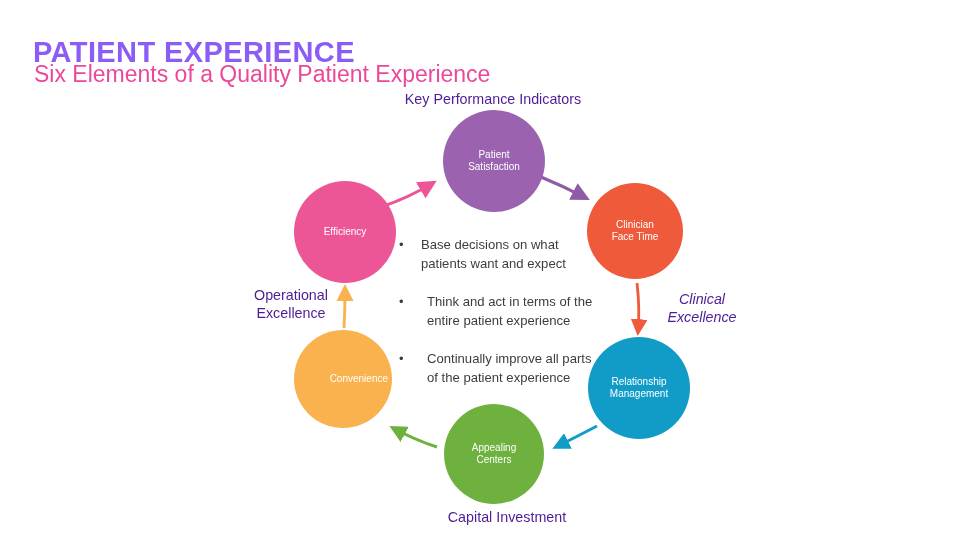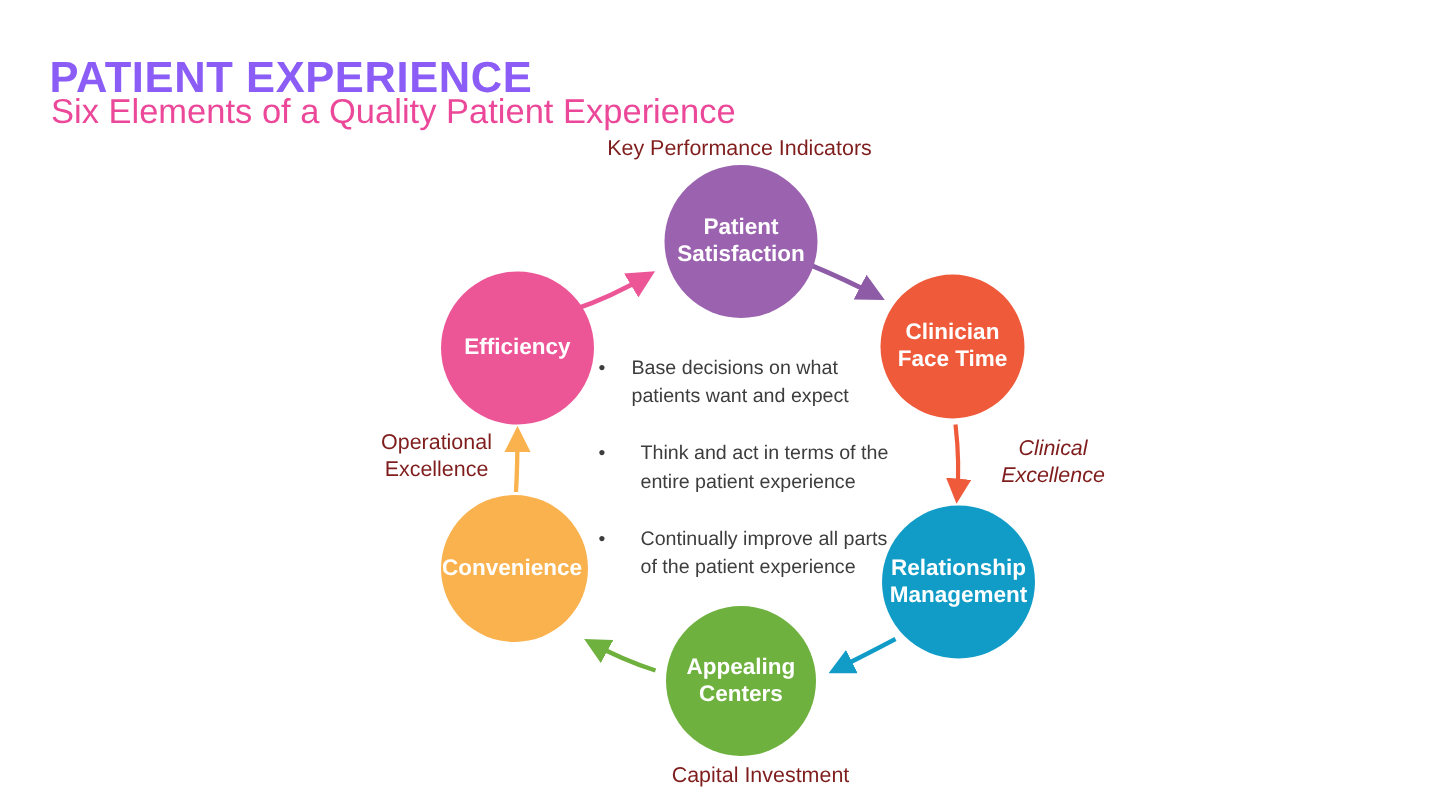--- a/index.html
+++ b/index.html
@@ -56,36 +56,36 @@
 
   
   .node {
     position: absolute;
     border-radius: 50%;
     display: flex;
     align-items: center;
     justify-content: center;
     text-align: center;
     color: #ffffff;
-    font-weight: bold;
-    font-size: 15px;
+    font-weight: normal;
+    font-size: 10px;
     line-height: 1.18;
     box-sizing: border-box;
     padding: 4px;
   }
   .node-label {
     display: block;
     white-space: pre-line;
   }
 
   
   .caption {
     position: absolute;
     font-size: 14.3px;
-    color: #7f1d1d;
+    color: #4c1d95;
     text-align: center;
     line-height: 1.25;
     white-space: pre-line;
   }
 
   
   #center-list {
     position: absolute;
     left: 399px;
     top: 236px;

